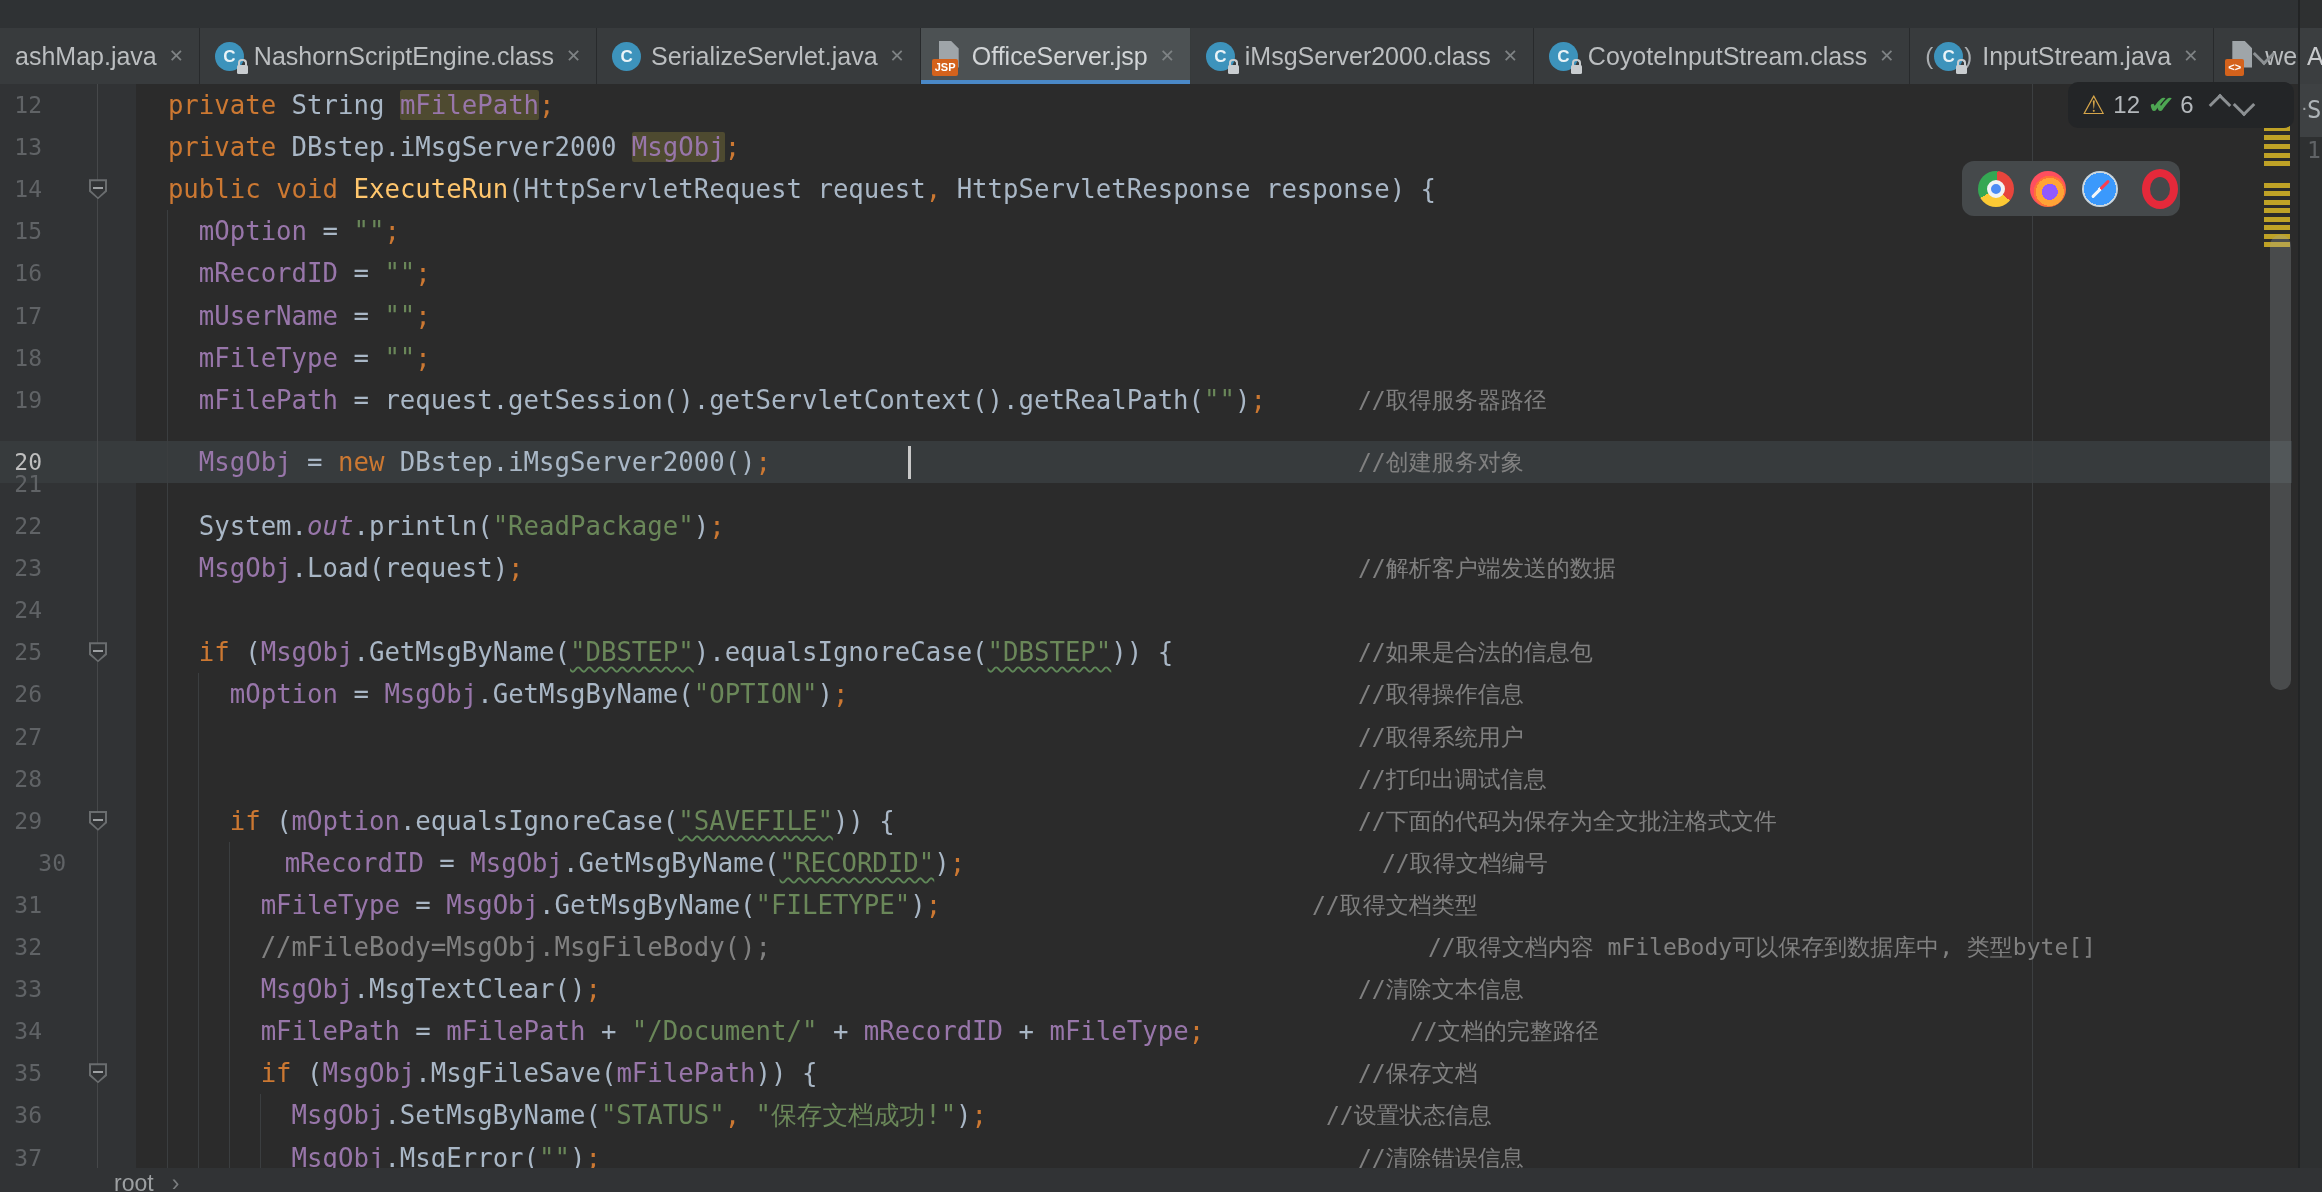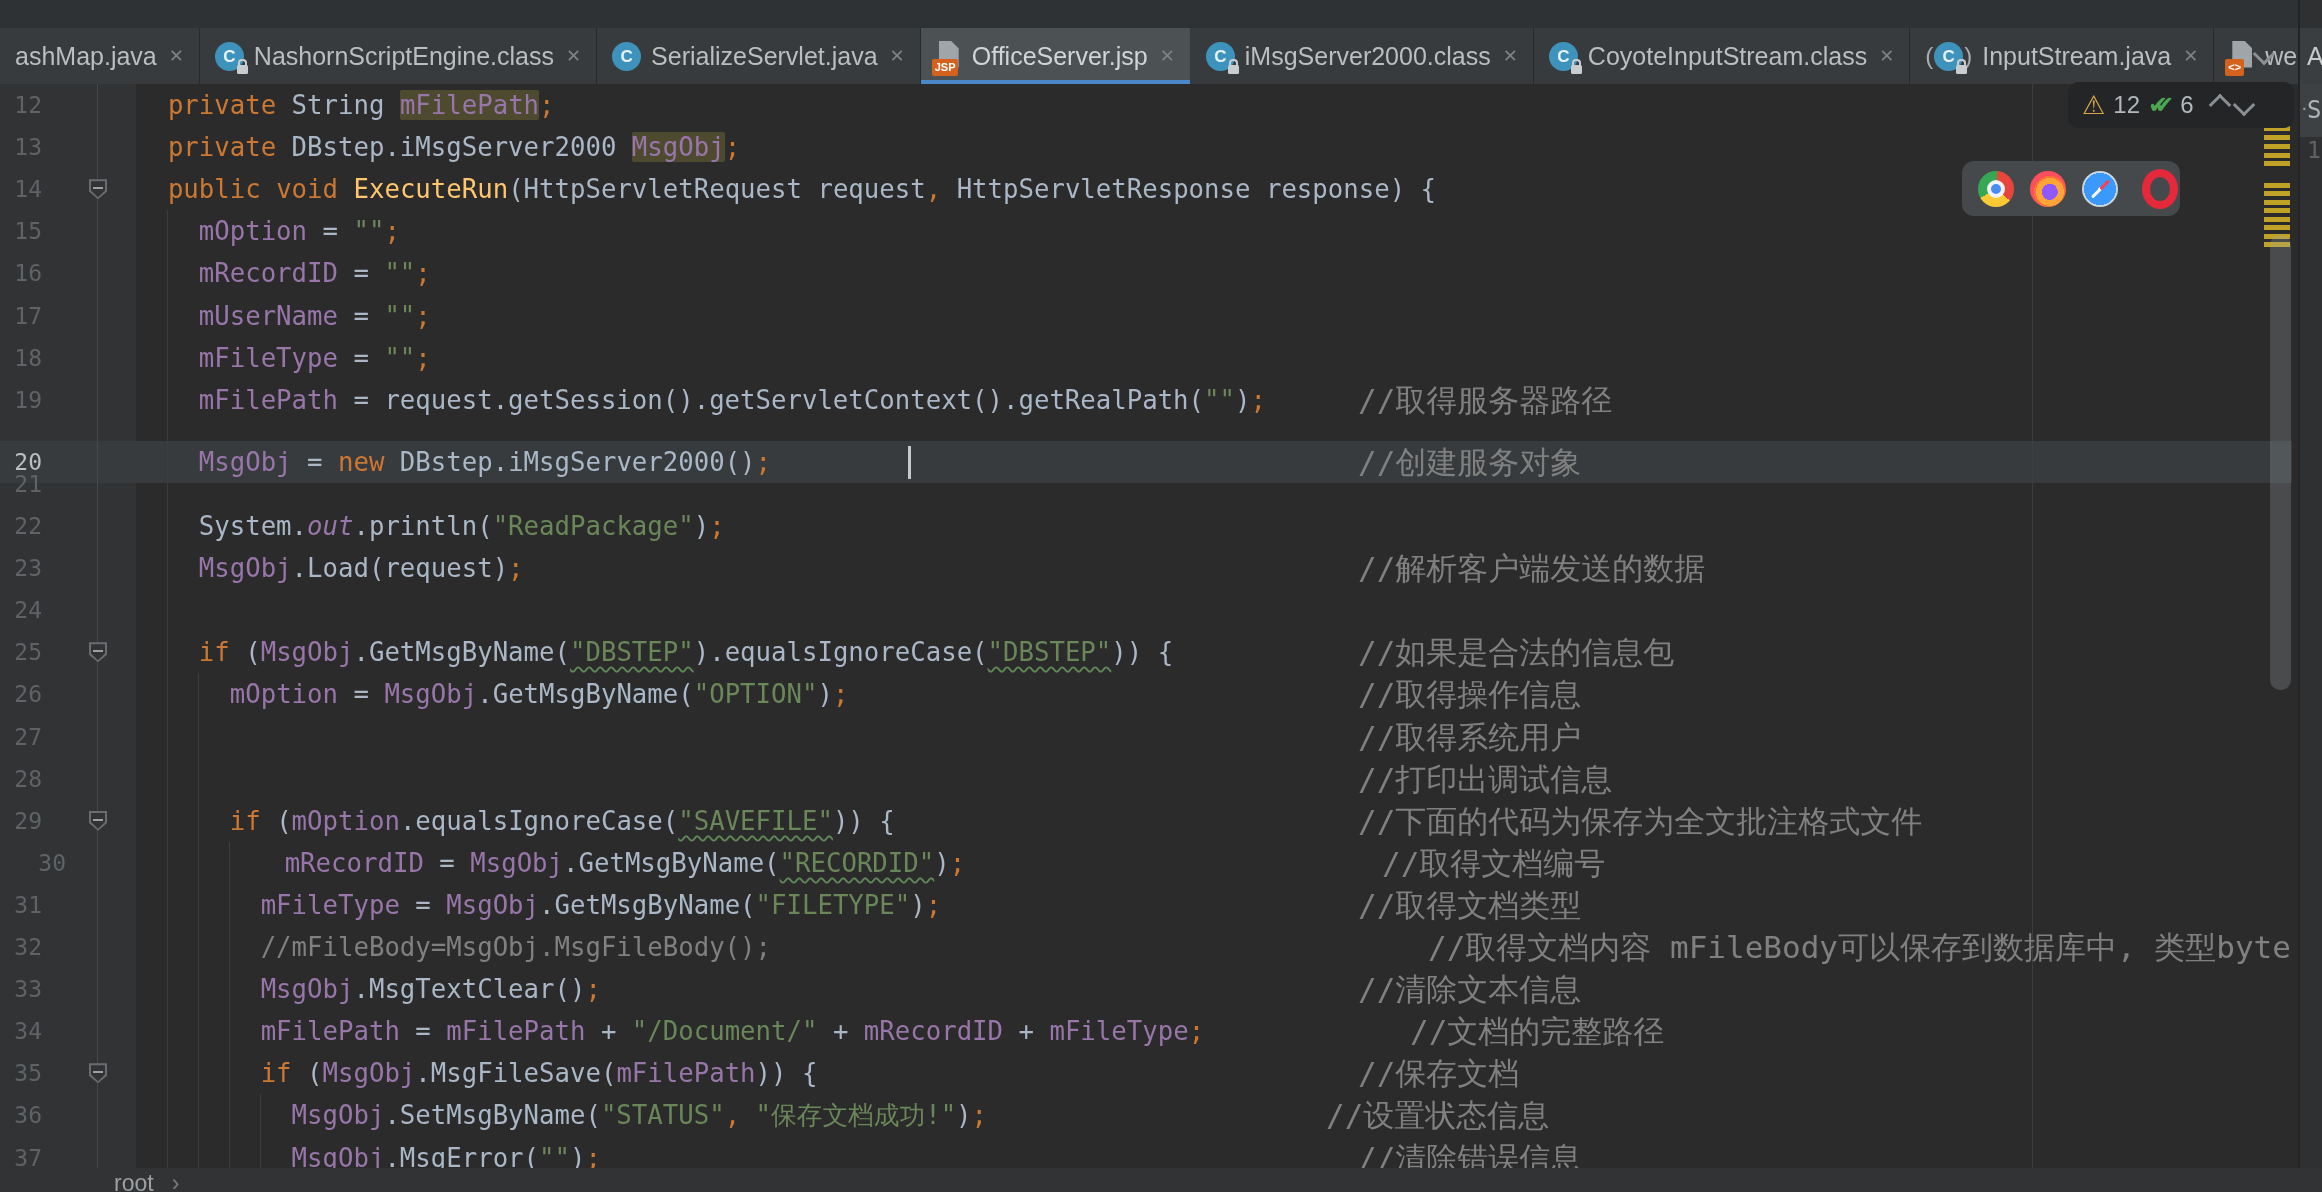--- a/index.html
+++ b/index.html
@@ -47,21 +47,21 @@
   .ln{position:absolute;left:0;top:0;width:42px;text-align:right;color:#606366;
       font-family:"DejaVu Sans Mono",monospace;font-size:23px;}
   .row.cur .ln{color:#BEBEBE;}
   .fold{position:absolute;left:89px;top:11px;width:18px;height:20px;z-index:2;}
   .fold .fo{position:absolute;inset:0;background:#6A6D6F;clip-path:polygon(0 0,100% 0,100% 62%,50% 100%,0 62%);}
   .fold .fi{position:absolute;inset:2px;background:#313335;clip-path:polygon(0 0,100% 0,100% 58%,50% 100%,0 58%);}
   .fold .fm{position:absolute;left:4px;top:8px;width:10px;height:2px;background:#9DA0A2;}
   .code{position:absolute;left:106px;top:0;margin:0;white-space:pre;z-index:2;
         font-family:"DejaVu Sans Mono",monospace;font-size:25.7px;line-height:42.1px;}
   .cmt{position:absolute;top:0;z-index:2;color:#808080;white-space:pre;
-       font-family:"DejaVu Sans Mono",monospace;font-size:31px;line-height:42.1px;}
+       font-family:"DejaVu Sans Mono",monospace;font-size:23px;line-height:42.1px;}
   .sg-k{color:#CC7832;} .sg-d{color:#A9B7C6;} .sg-f{color:#9876AA;} .sg-m{color:#FFC66D;}
   .sg-s{color:#6A8759;} .sg-p{color:#CC7832;} .sg-c{color:#808080;}
   .sg-i{color:#9876AA;font-style:italic;}
   .sg-hl{background:#4E4A30;border-radius:2px;}
   .sg-w{text-decoration:underline wavy #5F8758;text-decoration-thickness:2px;text-underline-offset:5px;}
   .guide{position:absolute;width:1px;z-index:1;background:#3B3E40;}
   #gutter-sep{position:absolute;left:97px;top:0;width:1px;height:1084px;background:#46484A;z-index:1;}
   #caret{position:absolute;top:5px;width:3px;height:33px;background:#C8C8C8;z-index:3;}
   
   .stripe-mark{position:absolute;left:2264px;width:26px;height:5px;background:#BFA226;z-index:4;}
@@ -258,21 +258,21 @@
           <span class="cmt" style="left: 1358px;">//下面的代码为保存为全文批注格式文件</span>
         </div>
         <div class="row" style="top: 757.8px; margin-left: 24px;">
           <span class="ln">30</span>
           <pre class="code"><span class="sg-d">          </span><span class="sg-f">mRecordID</span><span class="sg-d"> = </span><span class="sg-f">MsgObj</span><span class="sg-d">.GetMsgByName(</span><span class="sg-s sg-w">"RECORDID"</span><span class="sg-d">)</span><span class="sg-p">;</span></pre>
           <span class="cmt" style="left: 1358px;">//取得文档编号</span>
         </div>
         <div class="row" style="top: 799.9px;">
           <span class="ln">31</span>
           <pre class="code"><span class="sg-d">          </span><span class="sg-f">mFileType</span><span class="sg-d"> = </span><span class="sg-f">MsgObj</span><span class="sg-d">.GetMsgByName(</span><span class="sg-s">"FILETYPE"</span><span class="sg-d">)</span><span class="sg-p">;</span></pre>
-          <span class="cmt" style="left: 1358px;">//取得文档类型</span>
+          <span class="cmt" style="left: 1312px;">//取得文档类型</span>
         </div>
         <div class="row" style="top: 842px;">
           <span class="ln">32</span>
           <pre class="code"><span class="sg-d">          </span><span class="sg-c">//mFileBody=MsgObj.MsgFileBody();</span></pre>
           <span class="cmt" style="left: 1428px;">//取得文档内容 mFileBody可以保存到数据库中, 类型byte[]</span>
         </div>
         <div class="row" style="top: 884.1px;">
           <span class="ln">33</span>
           <pre class="code"><span class="sg-d">          </span><span class="sg-f">MsgObj</span><span class="sg-d">.MsgTextClear()</span><span class="sg-p">;</span></pre>
           <span class="cmt" style="left: 1358px;">//清除文本信息</span>

